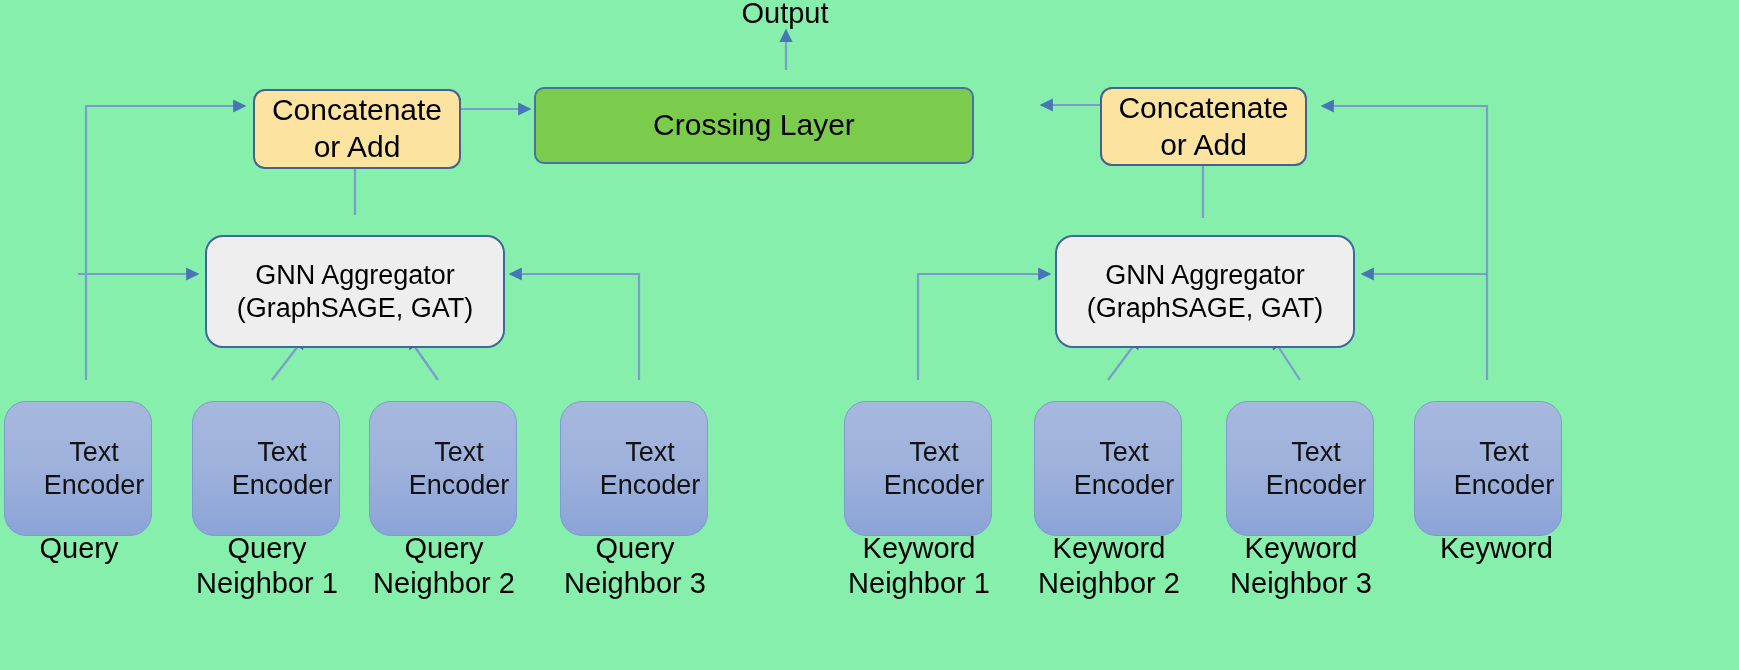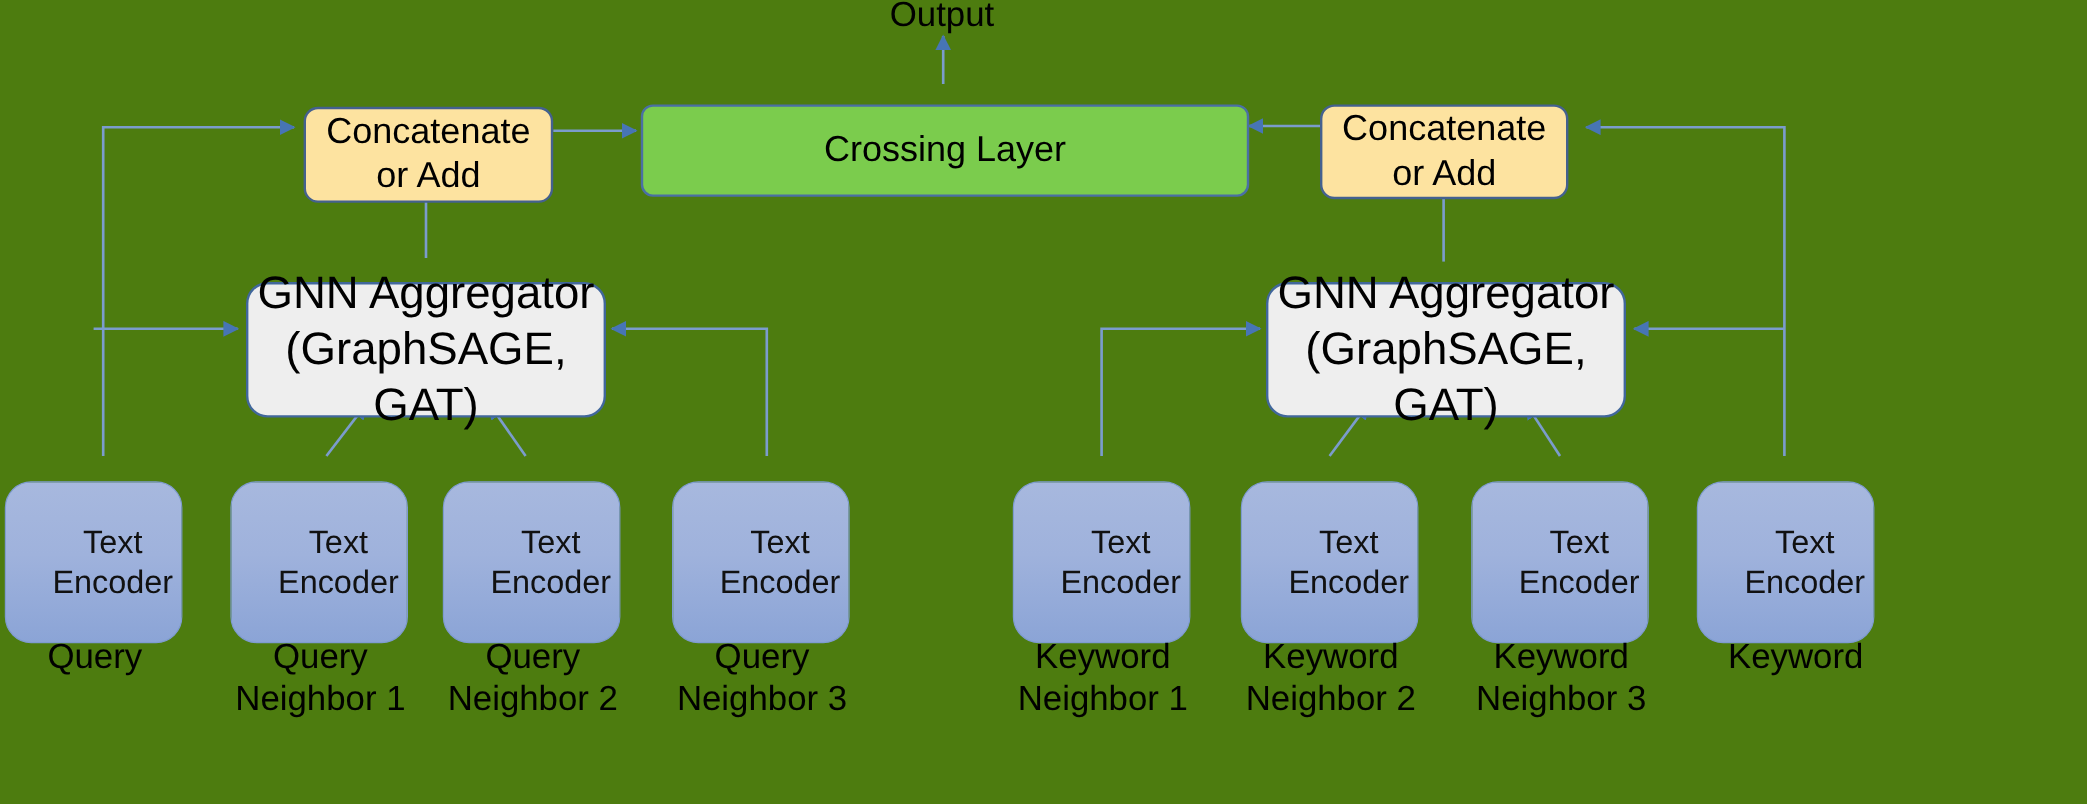--- a/index.html
+++ b/index.html
@@ -9,21 +9,21 @@
     background: #ffffff;
   }
   body {
     font-family: "Liberation Sans", sans-serif;
     color: #000000;
   }
   #stage {
     position: relative;
     width: 1739px;
     height: 670px;
-    background: #4d7c0f;
+    background: #86efac;
     overflow: hidden;
   }
   #edges {
     position: absolute;
     left: 0; top: 0;
     width: 1739px;
     height: 670px;
     pointer-events: none;
   }
   .node {
@@ -42,21 +42,21 @@
     border: 1px solid #7e9bd0;
     border-radius: 22px;
     font-size: 27px;
     color: #111111;
     padding-left: 32px;
   }
   .node-gnn {
     background: #eeeeee;
     border: 2px solid #41679b;
     border-radius: 18px;
-    font-size: 38px;
+    font-size: 27px;
     color: #000000;
   }
   .node-concat {
     background: #fde3a0;
     border: 2px solid #44618f;
     border-radius: 12px;
     font-size: 30px;
     color: #000000;
   }
   .node-crossing {
@@ -127,21 +127,21 @@
 
       <line x1="1300" y1="380" x2="1272" y2="337" marker-end="url(#ah)"></line>
     </g>
   </svg>
 
   <div class="out-label" style="left:700px; top:-3px; width:170px;">Output</div>
 
   <div class="node node-concat" style="left:253px; top:68px; width:208px; height:80px;">Concatenate
 or Add</div>
 
-  <div class="node node-crossing" style="left:534px; top:66px; width:507px; height:77px;">Crossing Layer</div>
+  <div class="node node-crossing" style="left:534px; top:66px; width:440px; height:77px;">Crossing Layer</div>
 
   <div class="node node-concat" style="left:1100px; top:66px; width:207px; height:79px;">Concatenate
 or Add</div>
 
   <div class="node node-gnn" style="left:205px; top:214px; width:300px; height:113px;">GNN Aggregator
 (GraphSAGE, GAT)</div>
 
   <div class="node node-gnn" style="left:1055px; top:214px; width:300px; height:113px;">GNN Aggregator
 (GraphSAGE, GAT)</div>
 

